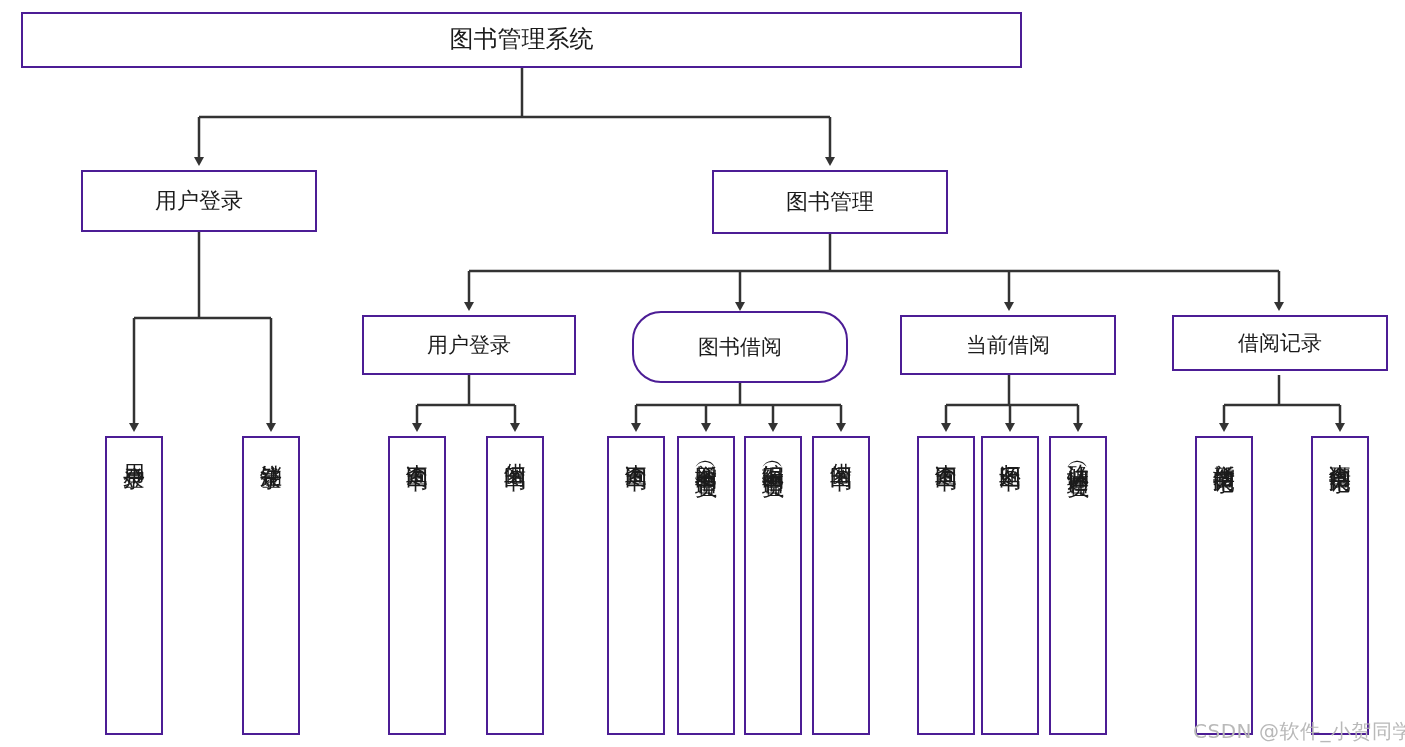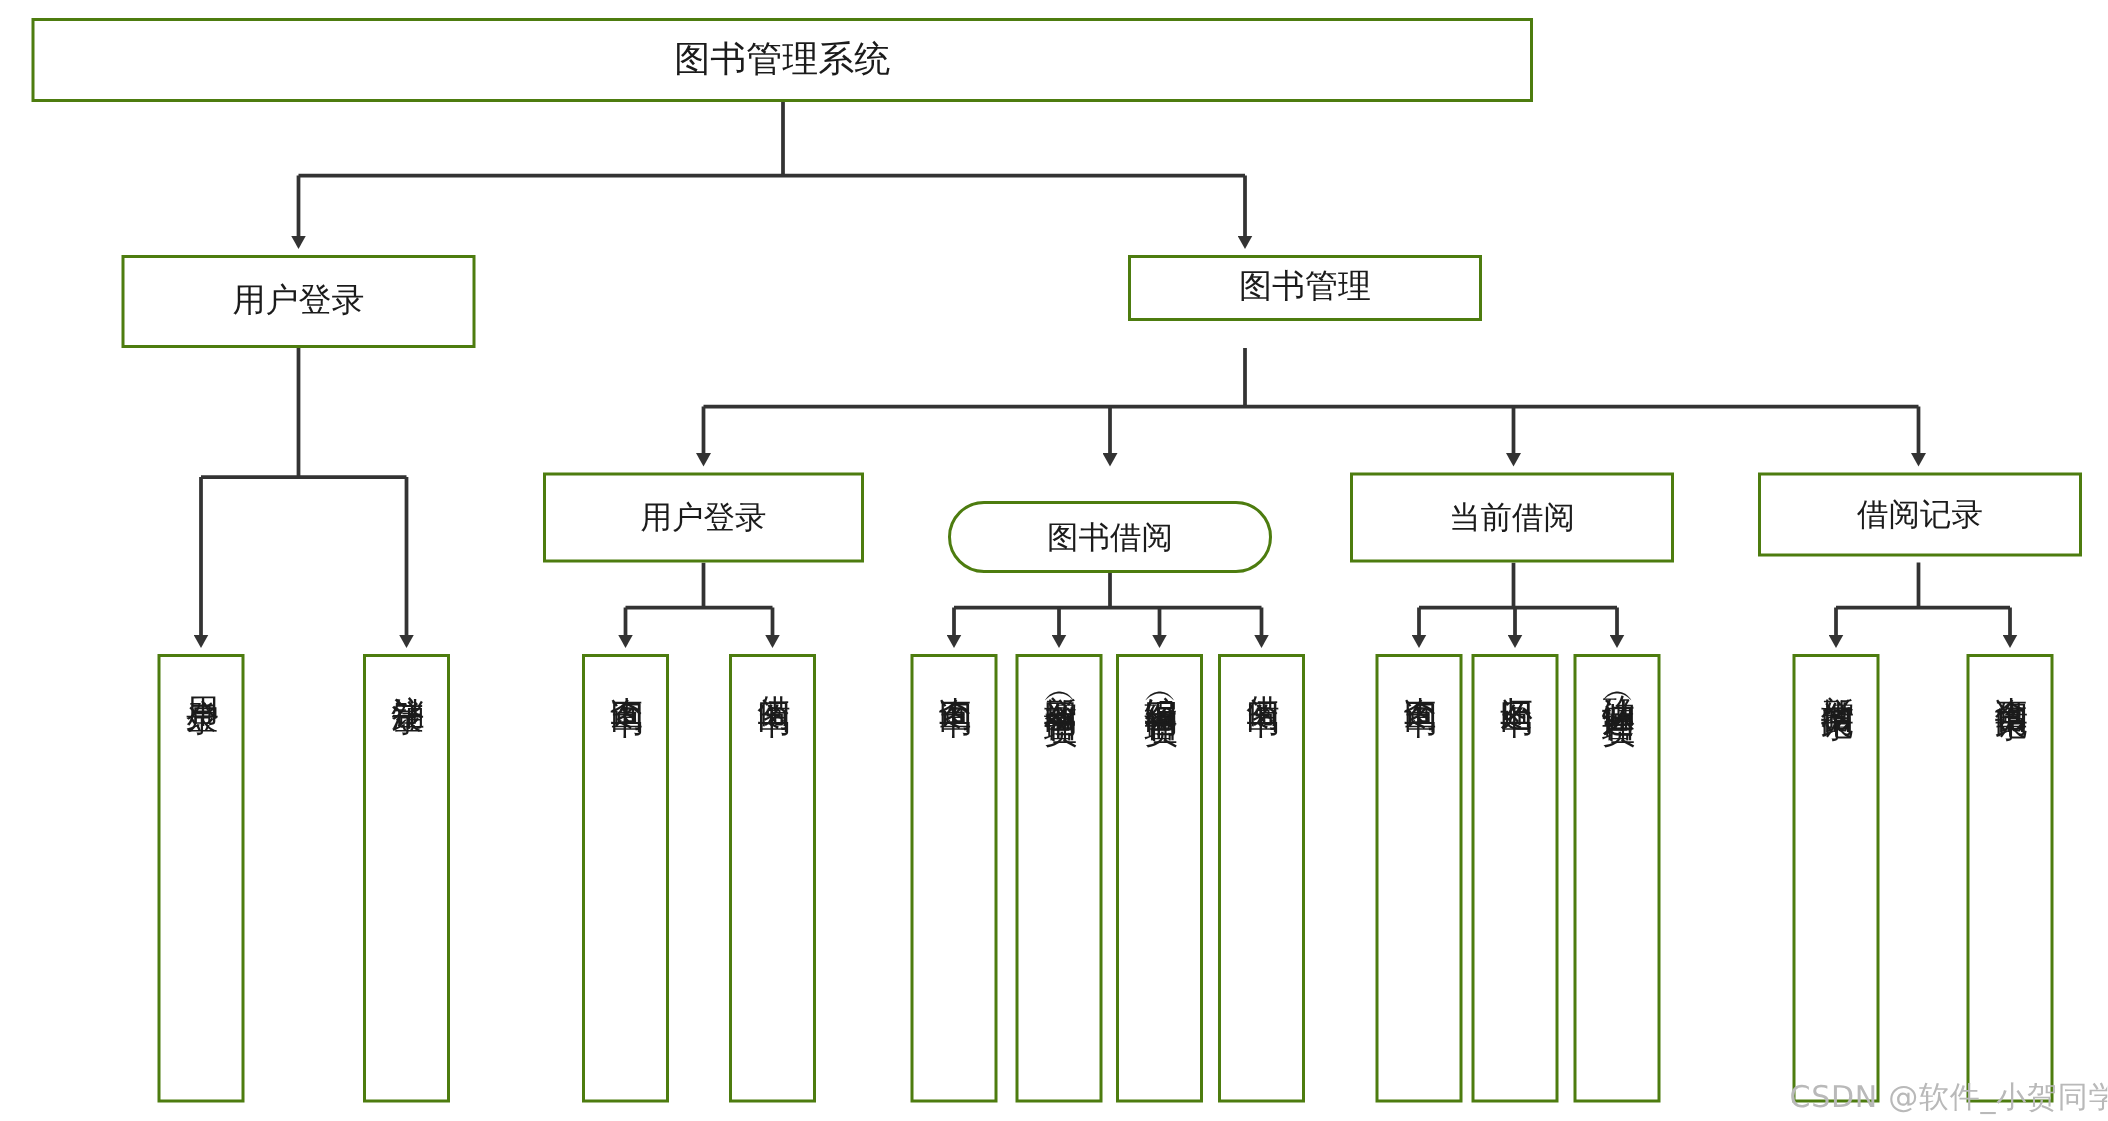--- a/index.html
+++ b/index.html
@@ -18,21 +18,21 @@
   svg#wires{
     position:absolute;
     left:0; top:0;
     width:1405px; height:747px;
     pointer-events:none;
   }
   .node{
     position:absolute;
     box-sizing:border-box;
     background:#ffffff;
-    border:2px solid #4d7c0f;
+    border:2px solid #4c1d95;
     display:flex;
     align-items:center;
     justify-content:center;
     color:#1b1b1b;
     line-height:1.08;
   }
   .node.wide{
     font-size:23px;
   }
   .node.level1{
@@ -119,25 +119,25 @@
       <path d="M1224,405 L1340,405"></path>
       <path d="M1224,405 L1224,424" marker-end="url(#arrow)"></path>
       <path d="M1340,405 L1340,424" marker-end="url(#arrow)"></path>
     </g>
   </svg>
 
   <div class="node level1 wide" style="left:21px;top:12px;width:1001px;height:56px;">图书管理系统</div>
 
   <div class="node level2" style="left:81px;top:170px;width:236px;height:62px;">用户登录</div>
 
-  <div class="node level2" style="left:752px;top:170px;width:236px;height:44px;">图书管理</div>
+  <div class="node level2" style="left:712px;top:170px;width:236px;height:64px;">图书管理</div>
 
   <div class="node level3" style="left:362px;top:315px;width:214px;height:60px;">用户登录</div>
 
-  <div class="node level3" style="left:632px;top:334px;width:216px;height:48px;border-radius:29px;">图书借阅</div>
+  <div class="node level3" style="left:632px;top:311px;width:216px;height:72px;border-radius:29px;">图书借阅</div>
 
   <div class="node level3" style="left:900px;top:315px;width:216px;height:60px;">当前借阅</div>
 
   <div class="node level3" style="left:1172px;top:315px;width:216px;height:56px;">借阅记录</div>
 
   <div class="node leaf" style="left:105px;top:436px;width:58px;height:299px;">
     <span class="vtext">用户登录</span>
   </div>
   <div class="node leaf" style="left:242px;top:436px;width:58px;height:299px;">
     <span class="vtext">注销登录</span>

